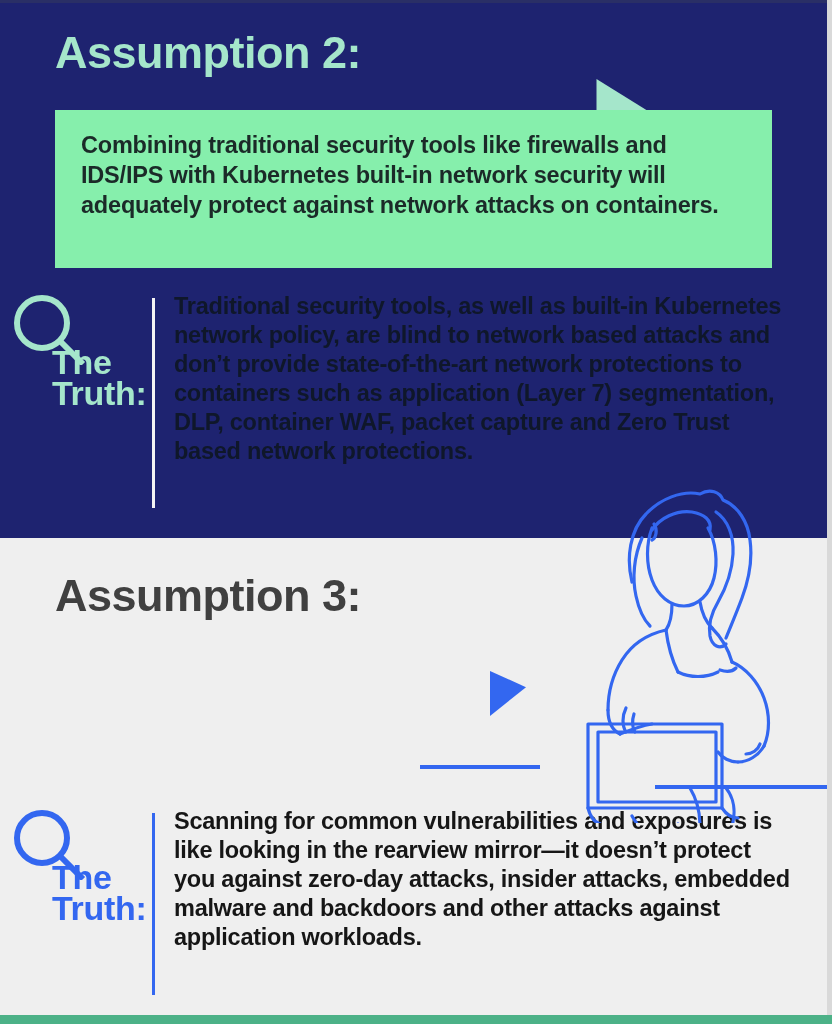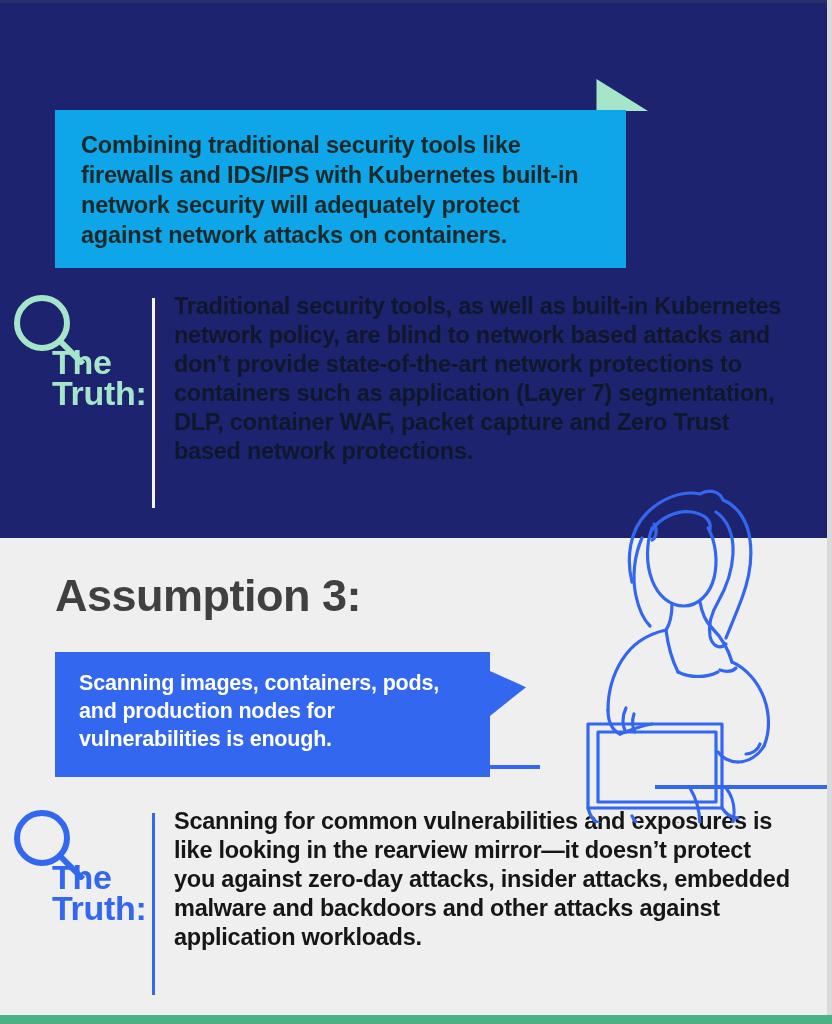--- a/index.html
+++ b/index.html
@@ -84,23 +84,23 @@
   }
 
   
   .bubble {
     position: absolute;
     box-sizing: border-box;
   }
   #bubble-green {
     left: 55px;
     top: 110px;
-    width: 571px;
+    width: 717px;
     height: 158px;
-    background: #0ea5e9;
+    background: #86efac;
     padding: 20px 26px 0 26px;
   }
   #bubble-green .bubble-text {
     color: #1b2a28;
     font-size: 23.5px;
     font-weight: 700;
     line-height: 30px;
     letter-spacing: -0.2px;
   }
   
@@ -205,20 +205,21 @@
 </style>
 </head>
 <body>
 
 <div id="page">
 
   <div class="panel-navy">
     <div class="top-hairline"></div>
   </div>
 
+  <div class="assumption-heading" id="heading-2">Assumption 2:</div>
 
   <div class="tail-green"></div>
   <div class="bubble" id="bubble-green">
     <div class="bubble-text">Combining traditional security tools like firewalls and IDS/IPS with Kubernetes built-in network security will adequately protect against network attacks on containers.</div>
   </div>
 
   <div class="truth-block" id="truth-1">
     <div class="truth-icon-wrap">
       <svg class="magnifier" width="105" height="75" viewBox="0 0 105 75">
         <circle cx="42" cy="33" r="25" fill="none" stroke="#a5e6cb" stroke-width="6"></circle>
@@ -229,23 +230,20 @@
     <div class="truth-label" style="top:88px;">Truth:</div>
     <div class="truth-divider"></div>
     <div class="truth-text">Traditional security tools, as well as built-in Kubernetes network policy, are blind to network based attacks and don’t provide state-of-the-art network protections to containers such as application (Layer 7) segmentation, DLP, container WAF, packet capture and Zero Trust based network protections.</div>
   </div>
 
   <div class="panel-light"></div>
 
   <div class="assumption-heading" id="heading-3">Assumption 3:</div>
 
   <div class="tail-blue"></div>
-  <div class="bubble" id="bubble-blue">
-    <div class="bubble-text">Scanning images, containers, pods, and production nodes for vulnerabilities is enough.</div>
-  </div>
 
   <svg id="ground-lines" viewBox="0 0 412 50">
     <line x1="0" y1="7" x2="120" y2="7" stroke="#3367f0" stroke-width="4"></line>
     <line x1="235" y1="27" x2="412" y2="27" stroke="#3367f0" stroke-width="4"></line>
   </svg>
 
   <svg id="illustration" viewBox="0 0 272 345">
     <g fill="none" stroke="#3367f0" stroke-width="3.2" stroke-linecap="round" stroke-linejoin="round">
 
       <path d="M72 104 C66 80 70 52 86 36 C100 21 122 12 140 16 C150 10 160 14 163 22

